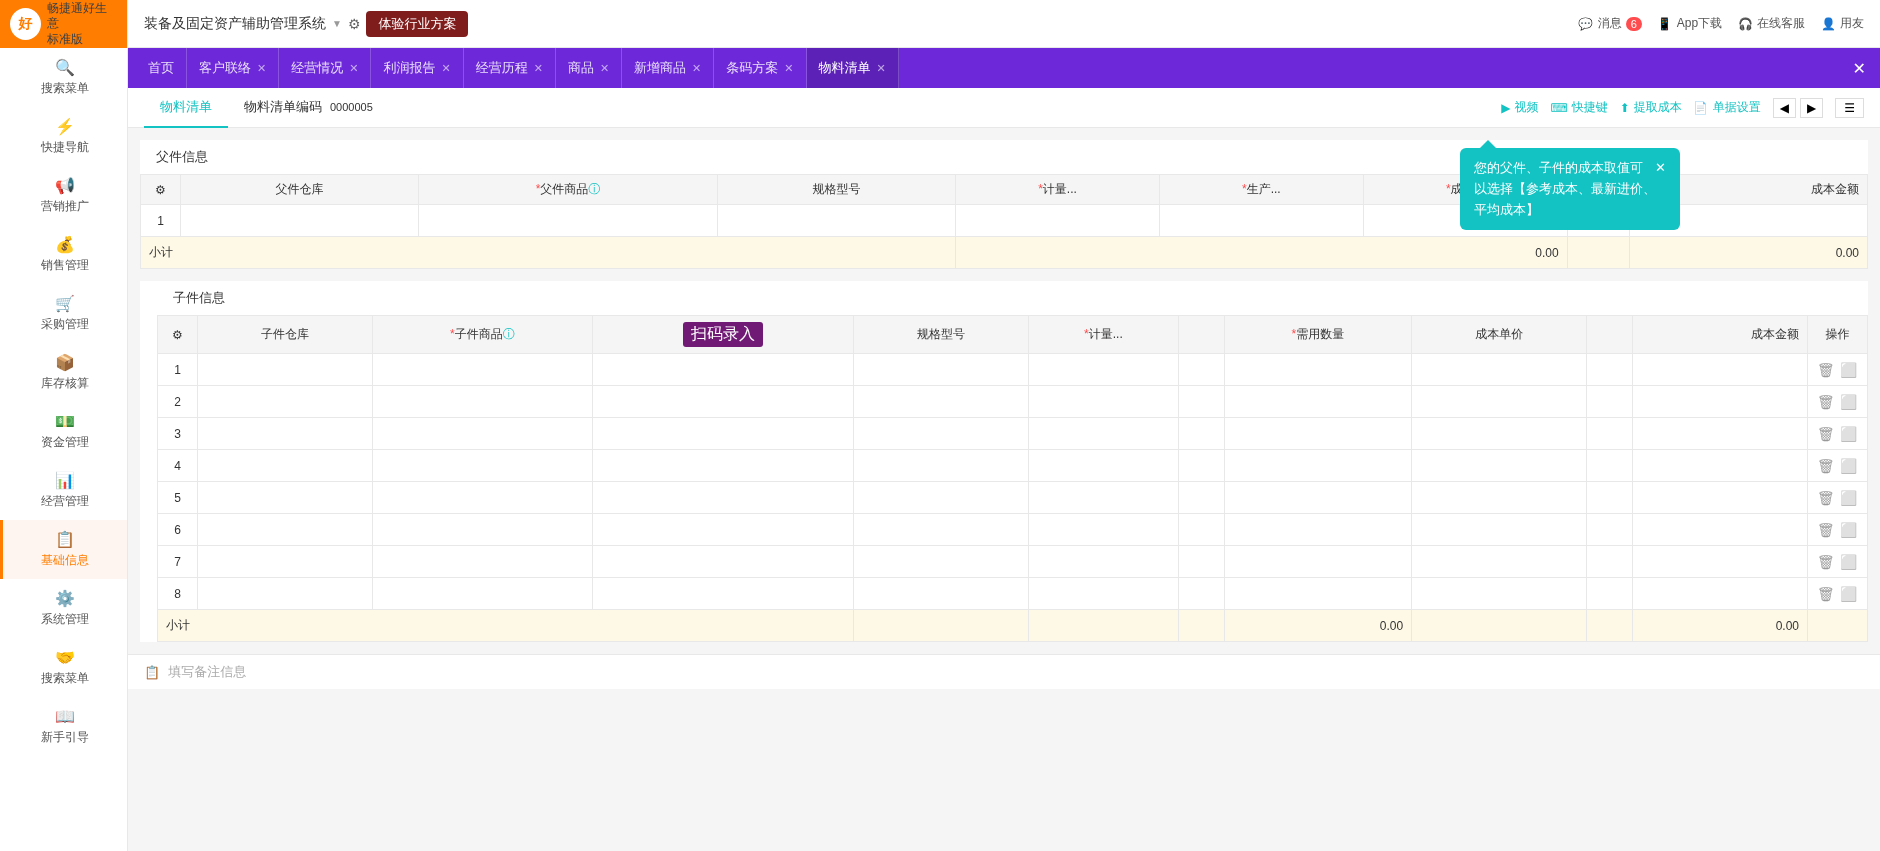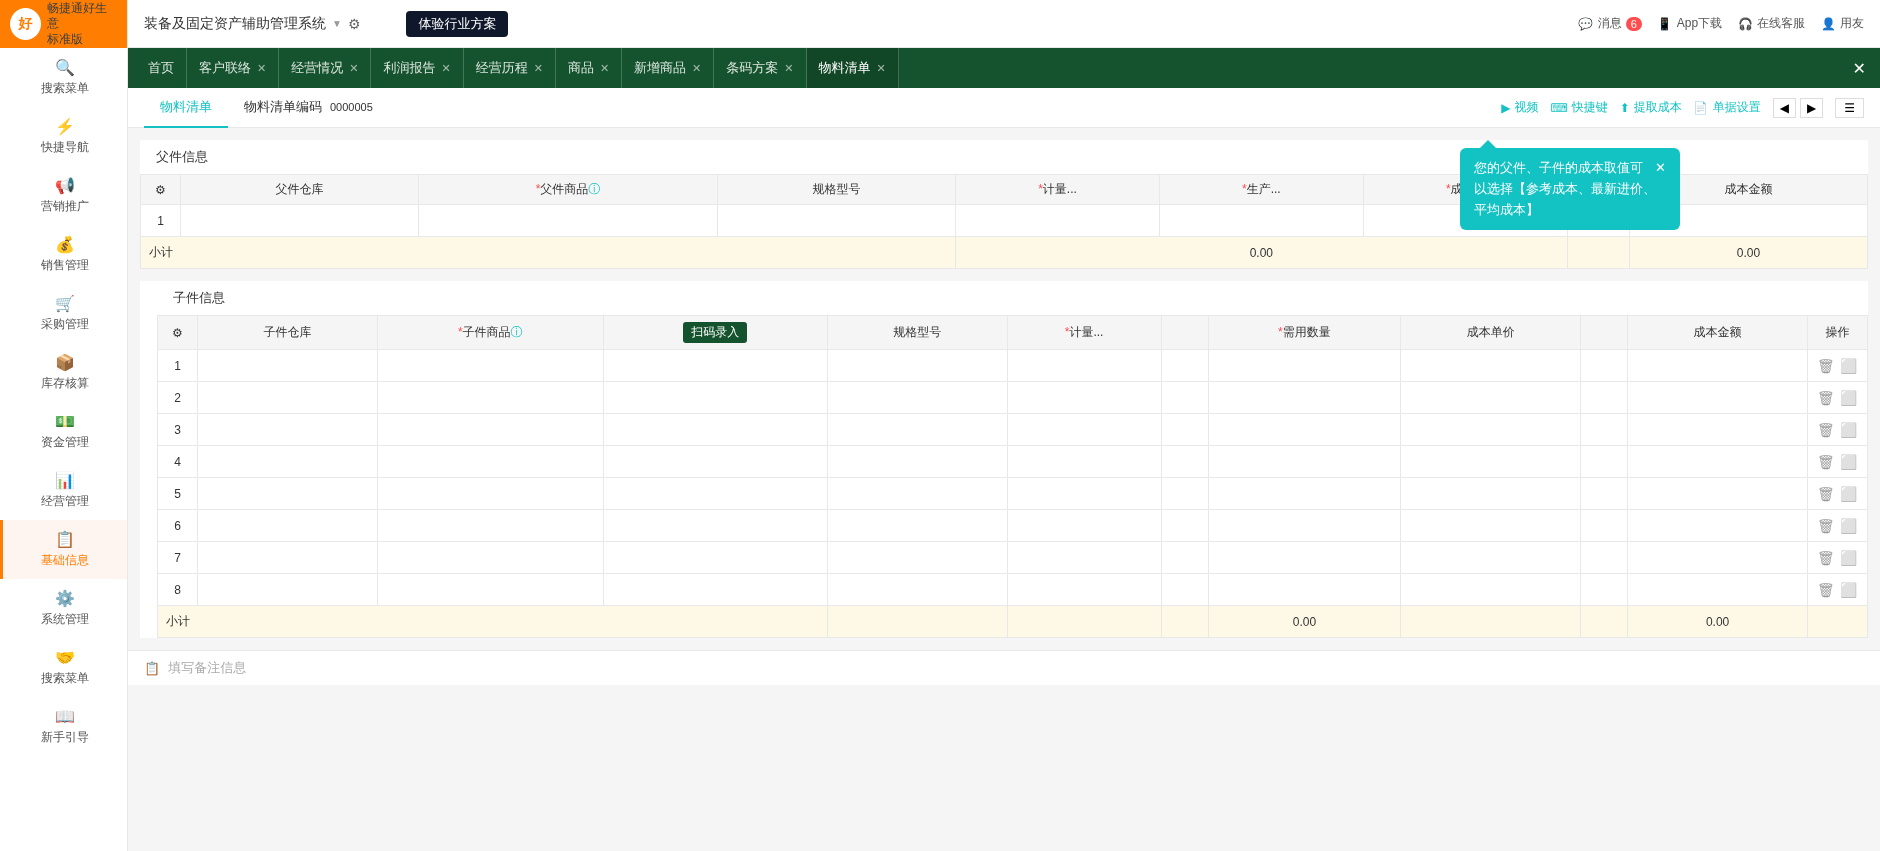--- a/index.html
+++ b/index.html
@@ -50,21 +50,21 @@
       padding: 0 16px; gap: 6px;
       border-bottom: 1px solid #e8e8e8;
     }
     .sys-title { color: #333; font-size: 14px; font-weight: 500; }
     .topbar-right { margin-left: auto; display: flex; align-items: center; gap: 16px; }
     .topbar-btn { color: #555; font-size: 12px; cursor: pointer; display: flex; align-items: center; gap: 4px; }
     .badge { background: #ff4d4f; color: #fff; border-radius: 10px; padding: 1px 5px; font-size: 11px; }
 
     
     .tabs-bar {
-      background: #14532d;
+      background: #6d28d9;
       display: flex; align-items: center;
       height: 40px; padding: 0 8px;
       overflow: hidden;
     }
     .tab {
       padding: 0 12px; height: 40px;
       display: flex; align-items: center; gap: 6px;
       color: rgba(255,255,255,0.85); font-size: 13px;
       cursor: pointer; white-space: nowrap;
       border-right: 1px solid rgba(255,255,255,0.2);
@@ -113,24 +113,24 @@
       font-weight: normal; white-space: nowrap;
     }
     .data-table td {
       border: 1px solid #e8e8e8; padding: 4px 8px;
       font-size: 12px; color: #333; height: 32px;
     }
     .required { color: #ff4d4f; }
     .subtotal-row td { background: #fef9e7; font-weight: 500; }
     .col-num { width: 40px; text-align: center; color: #999; }
     .col-action { width: 60px; text-align: center; }
-    .text-right { text-align: center; }
+    .text-right { text-align: right; }
     .scan-btn {
-      background: #14532d; color: #fff; border: none;
-      padding: 2px 8px; border-radius: 3px; font-size: 12px; cursor: pointer;
+      background: #701a75; color: #fff; border: none;
+      padding: 2px 8px; border-radius: 3px; font-size: 16px; cursor: pointer;
     }
     .action-icons { display: flex; gap: 6px; justify-content: center; }
     .action-icon { color: #999; cursor: pointer; font-size: 14px; }
 
     
     .tooltip-box {
       position: absolute;
       top: 148px; right: 200px;
       background: #13c2c2;
       color: #fff;
@@ -159,22 +159,22 @@
       border-top: 1px solid #e8e8e8;
       display: flex; align-items: center; gap: 8px;
       font-size: 13px; color: #666;
     }
     .gear-btn {
       background: none; border: none; cursor: pointer;
       color: #666; font-size: 14px;
     }
     .dropdown-arrow { font-size: 10px; color: #999; }
     .experience-btn {
-      background: #0f172a; color: #fff; border: none;
-      padding: 4px 12px; border-radius: 4px; font-size: 13px; cursor: pointer; margin-left: 40px;
+      background: #7f1d1d; color: #fff; border: none;
+      padding: 4px 12px; border-radius: 4px; font-size: 13px; cursor: pointer;
     }
 
     .col-settings { width: 36px; text-align: center; }
 
     .page-inner { padding: 0 0 16px 0; }
   </style>
 </head>
 <body>
 
 <div class="sidebar">

